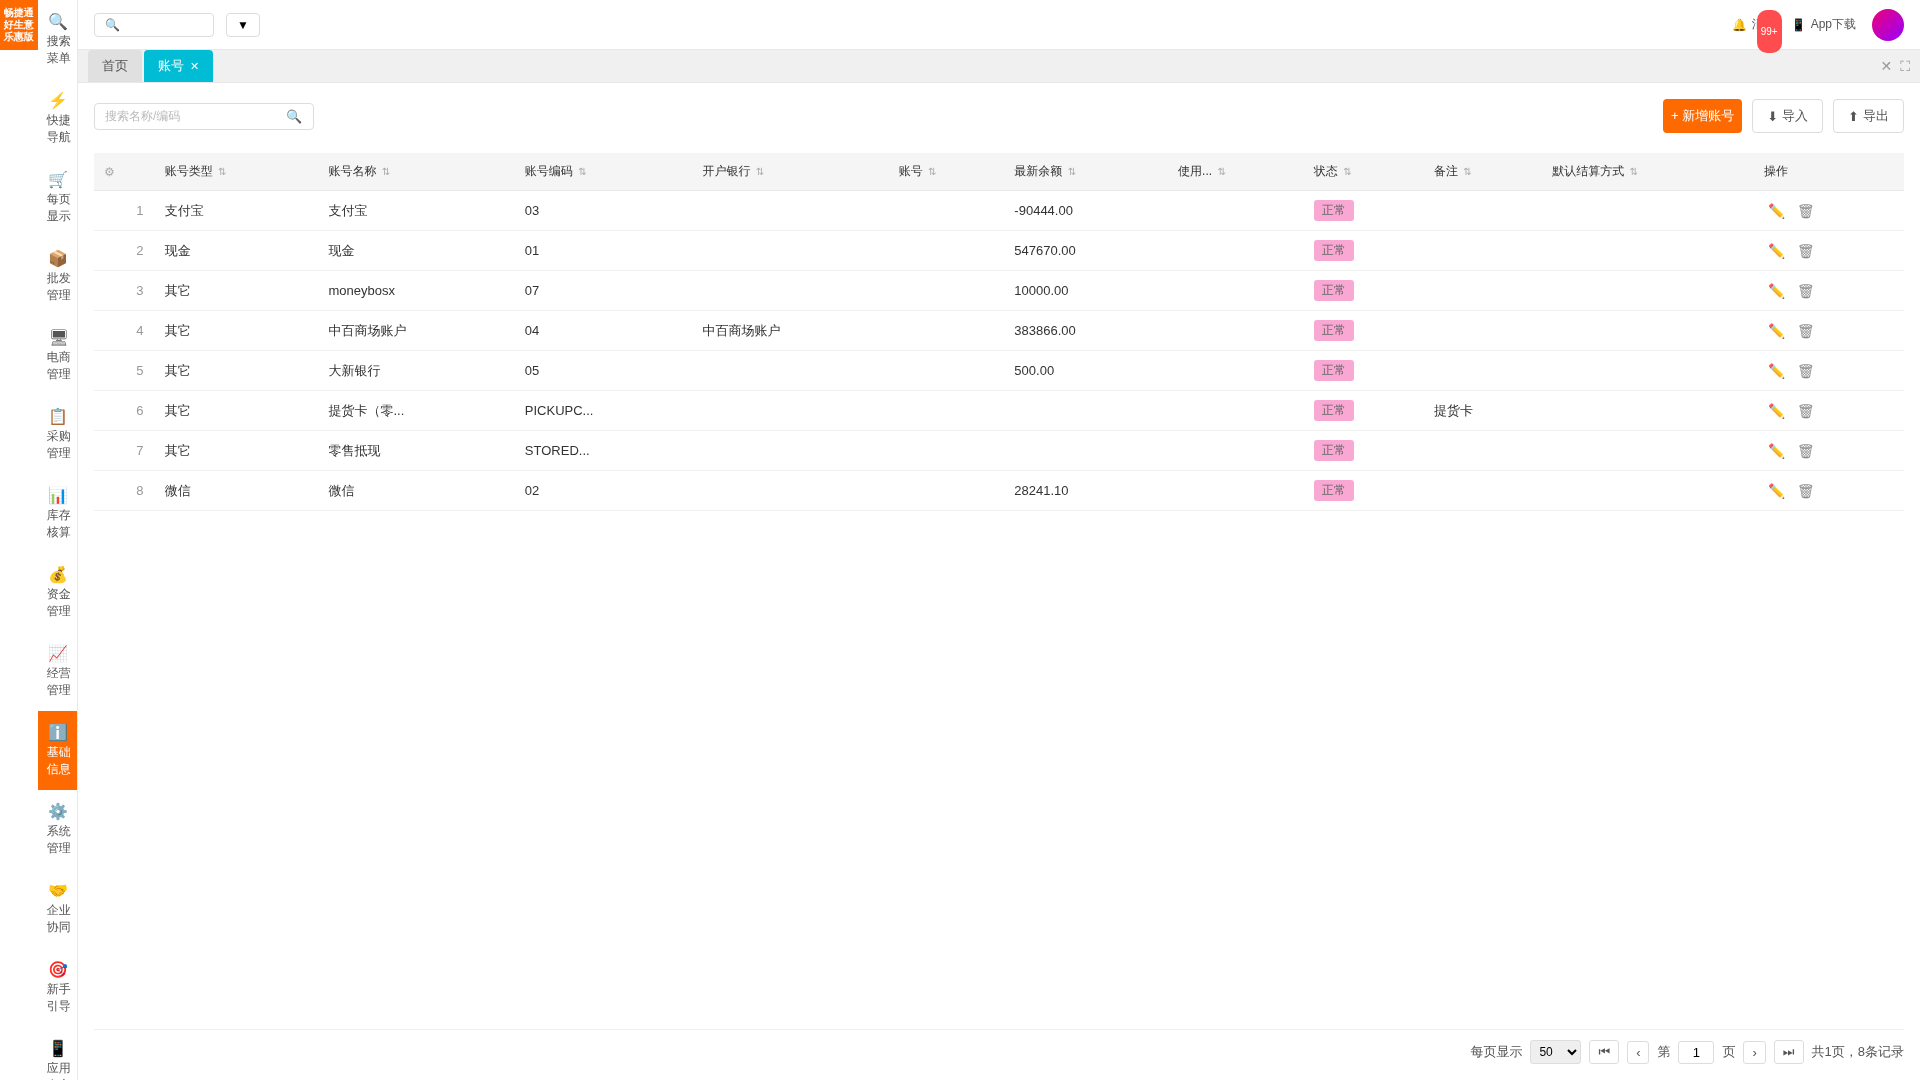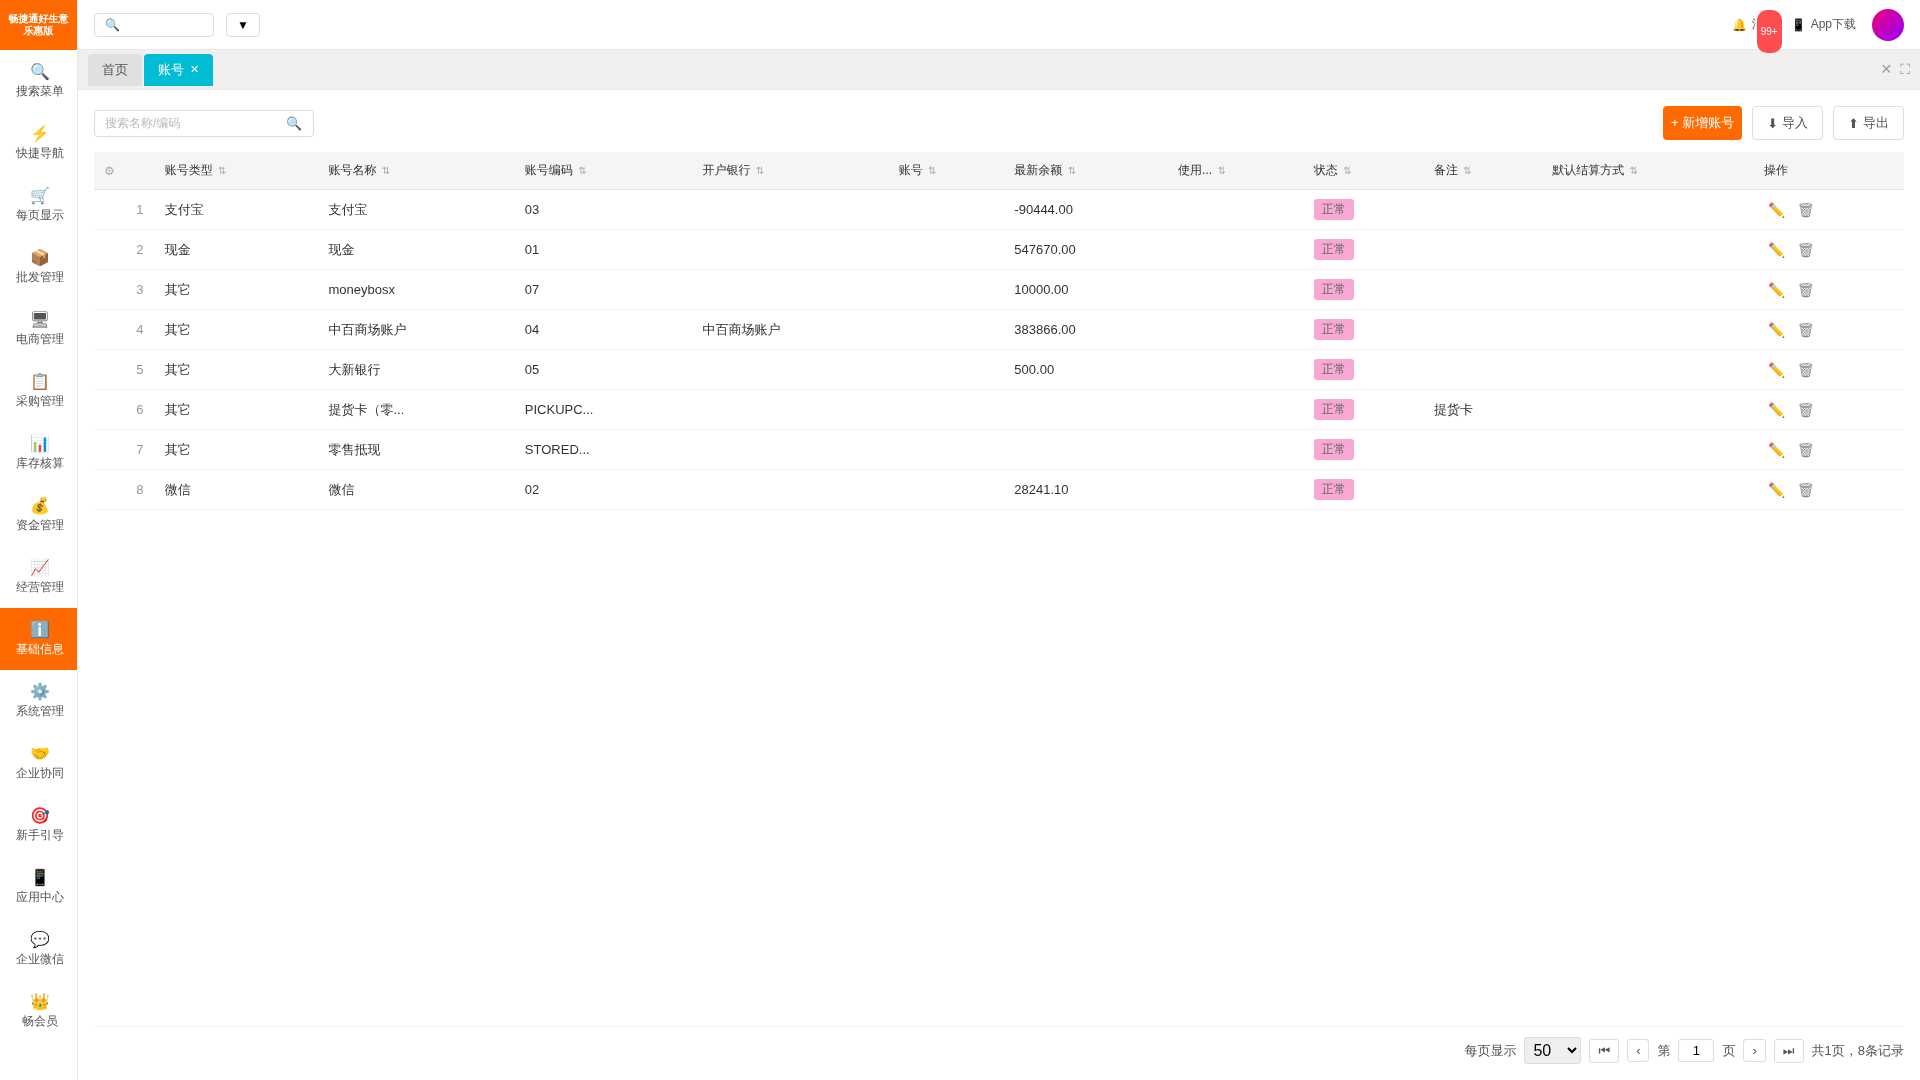--- a/index.html
+++ b/index.html
@@ -3,21 +3,21 @@
   <meta charset="utf-8">
   <style>
     * { box-sizing: border-box; margin: 0; padding: 0; }
     body { font-family: 'Microsoft YaHei', Arial, sans-serif; font-size: 13px; background: #f5f5f5; display: flex; height: 1080px; overflow: hidden; }
 
     
     .sidebar {
       width: 78px;
       background: #fff;
       display: flex;
-      flex-direction: column;
+      flex-direction: row;
       border-right: 1px solid #e8e8e8;
       flex-shrink: 0;
     }
     .sidebar-logo {
       height: 50px;
       background: #ff6a00;
       display: flex;
       align-items: center;
       justify-content: center;
       color: white;
@@ -75,21 +75,21 @@
       display: flex; align-items: center; gap: 4px;
     }
     .top-header-right { display: flex; align-items: center; gap: 16px; }
     .notification-btn { position: relative; cursor: pointer; font-size: 12px; color: #555; display: flex; align-items: center; gap: 4px; }
     .badge { background: #ff4d4f; color: white; border-radius: 10px; padding: 16px 4px; font-size: 10px; position: absolute; top: -6px; right: -6px; margin-left: 16px; }
     .app-download { font-size: 12px; color: #555; cursor: pointer; display: flex; align-items: center; gap: 4px; }
     .avatar { width: 32px; height: 32px; border-radius: 50%; background: #ccc; overflow: hidden; cursor: pointer; }
 
     
     .tab-bar {
-      height: 40px;
+      height: 33px;
       background: #f0f0f0;
       display: flex;
       align-items: center;
       padding: 0 10px;
       gap: 2px;
       border-bottom: 1px solid #e8e8e8;
       flex-shrink: 0;
     }
     .tab {
       height: 32px;
@@ -116,20 +116,21 @@
     .tab-control-btn { cursor: pointer; font-size: 14px; color: #999; }
 
     
     .content-area {
       flex: 1;
       background: white;
       display: flex;
       flex-direction: column;
       overflow: hidden;
       padding: 16px;
+      gap: 8px;
     }
 
     
     .toolbar {
       display: flex;
       align-items: center;
       justify-content: space-between;
       margin-bottom: 12px;
       flex-shrink: 0;
     }
@@ -222,21 +223,21 @@
       font-size: 13px;
       color: #555;
       flex-shrink: 0;
       border-top: 1px solid #f0f0f0;
       margin-top: 8px;
     }
     .page-size-select {
       border: 1px solid #ddd;
       border-radius: 3px;
       padding: 3px 4px;
-      font-size: 16px;
+      font-size: 12px;
       cursor: pointer;
     }
     .page-btn {
       border: 1px solid #ddd;
       background: white;
       border-radius: 3px;
       padding: 3px 8px;
       cursor: pointer;
       font-size: 13px;
       color: #555;

